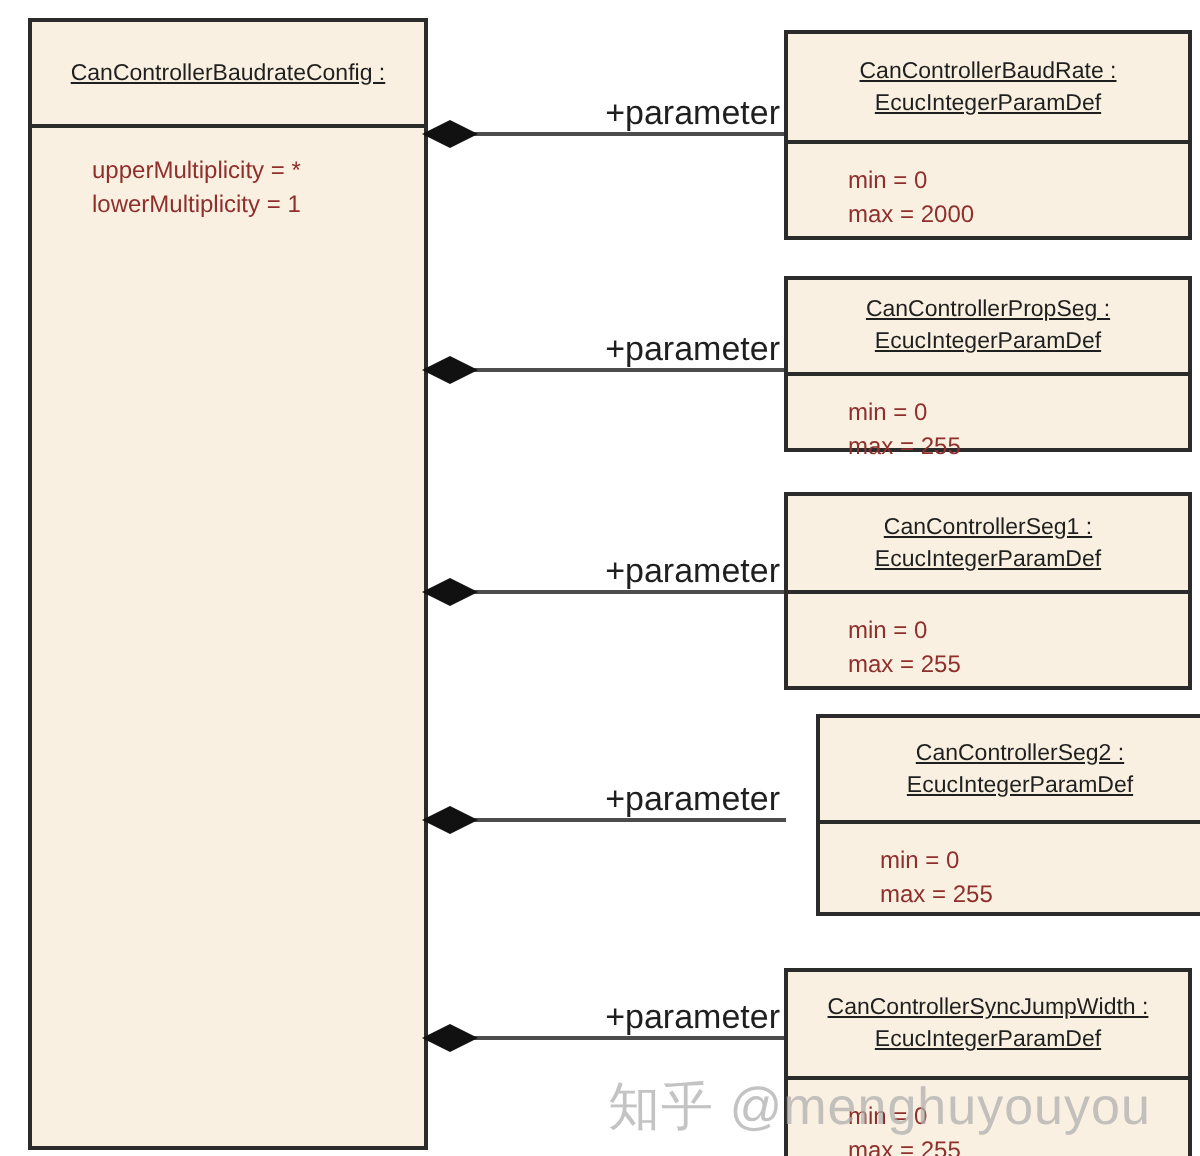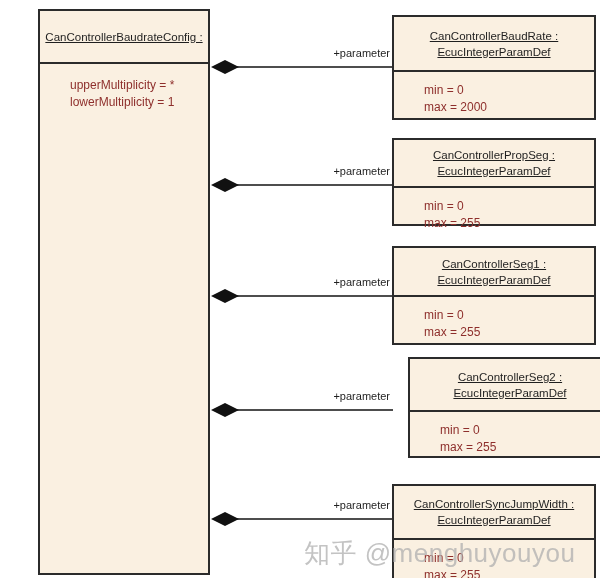--- a/index.html
+++ b/index.html
@@ -50,41 +50,41 @@
     background: #4d4d4d;
   }
   .conn-diamond {
     position: absolute;
     width: 28px;
     height: 16px;
   }
   .conn-label {
     position: absolute;
     color: #1f1f1f;
-    font-size: 11px;
+    font-size: 17px;
     text-align: right;
     white-space: nowrap;
   }
   .watermark {
     position: absolute;
     left: 304px;
     top: 536px;
     font-size: 26px;
     color: rgba(175, 175, 175, 0.75);
     white-space: nowrap;
     letter-spacing: 0.5px;
     pointer-events: none;
   }
 </style>
 </head>
 <body>
 
 <div class="canvas">
 
-  <div class="uml-box left-box" style="left:14px; top:9px; width:172px; height:566px;margin-left:24px;">
+  <div class="uml-box left-box" style="left:14px; top:9px; width:200px; height:566px;">
     <div class="uml-title" style="height:53px;">
       <span>CanControllerBaudrateConfig :</span>
     </div>
     <div class="uml-attrs">
       <div>upperMultiplicity = *</div>
       <div>lowerMultiplicity = 1</div>
     </div>
   </div>
 
   <div class="conn-line" style="left:214px; top:66px; width:179px;"></div>

